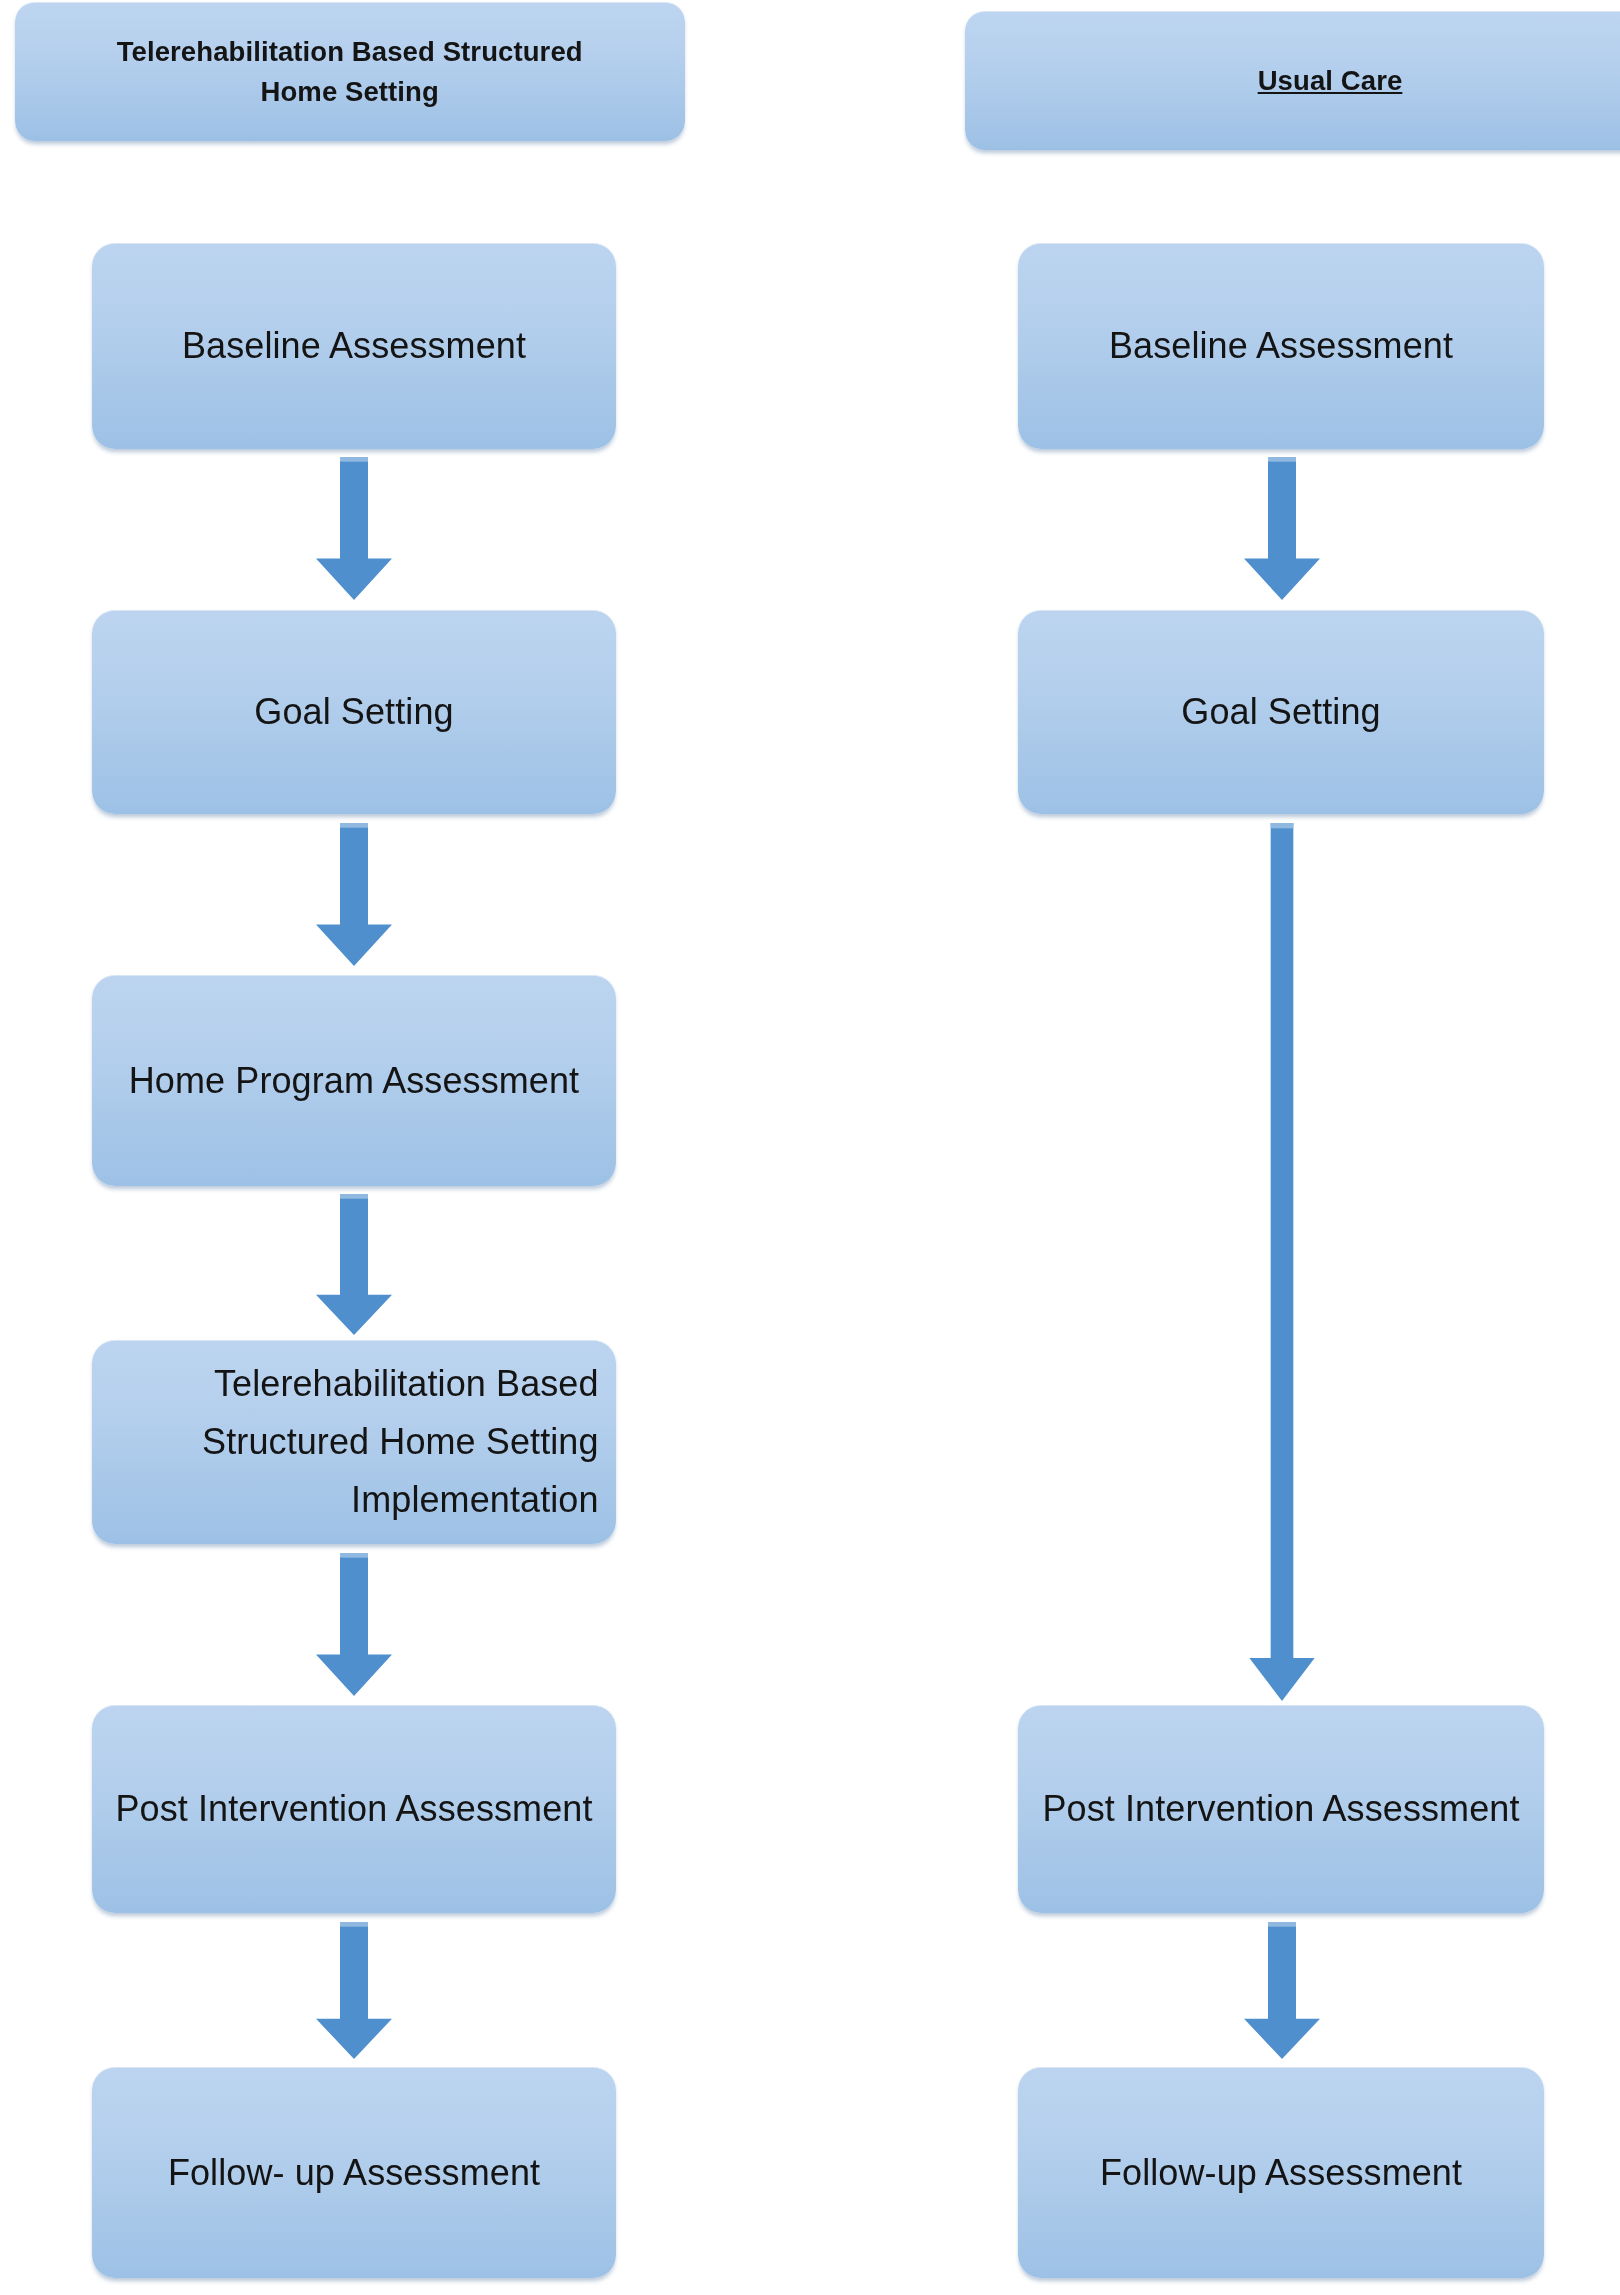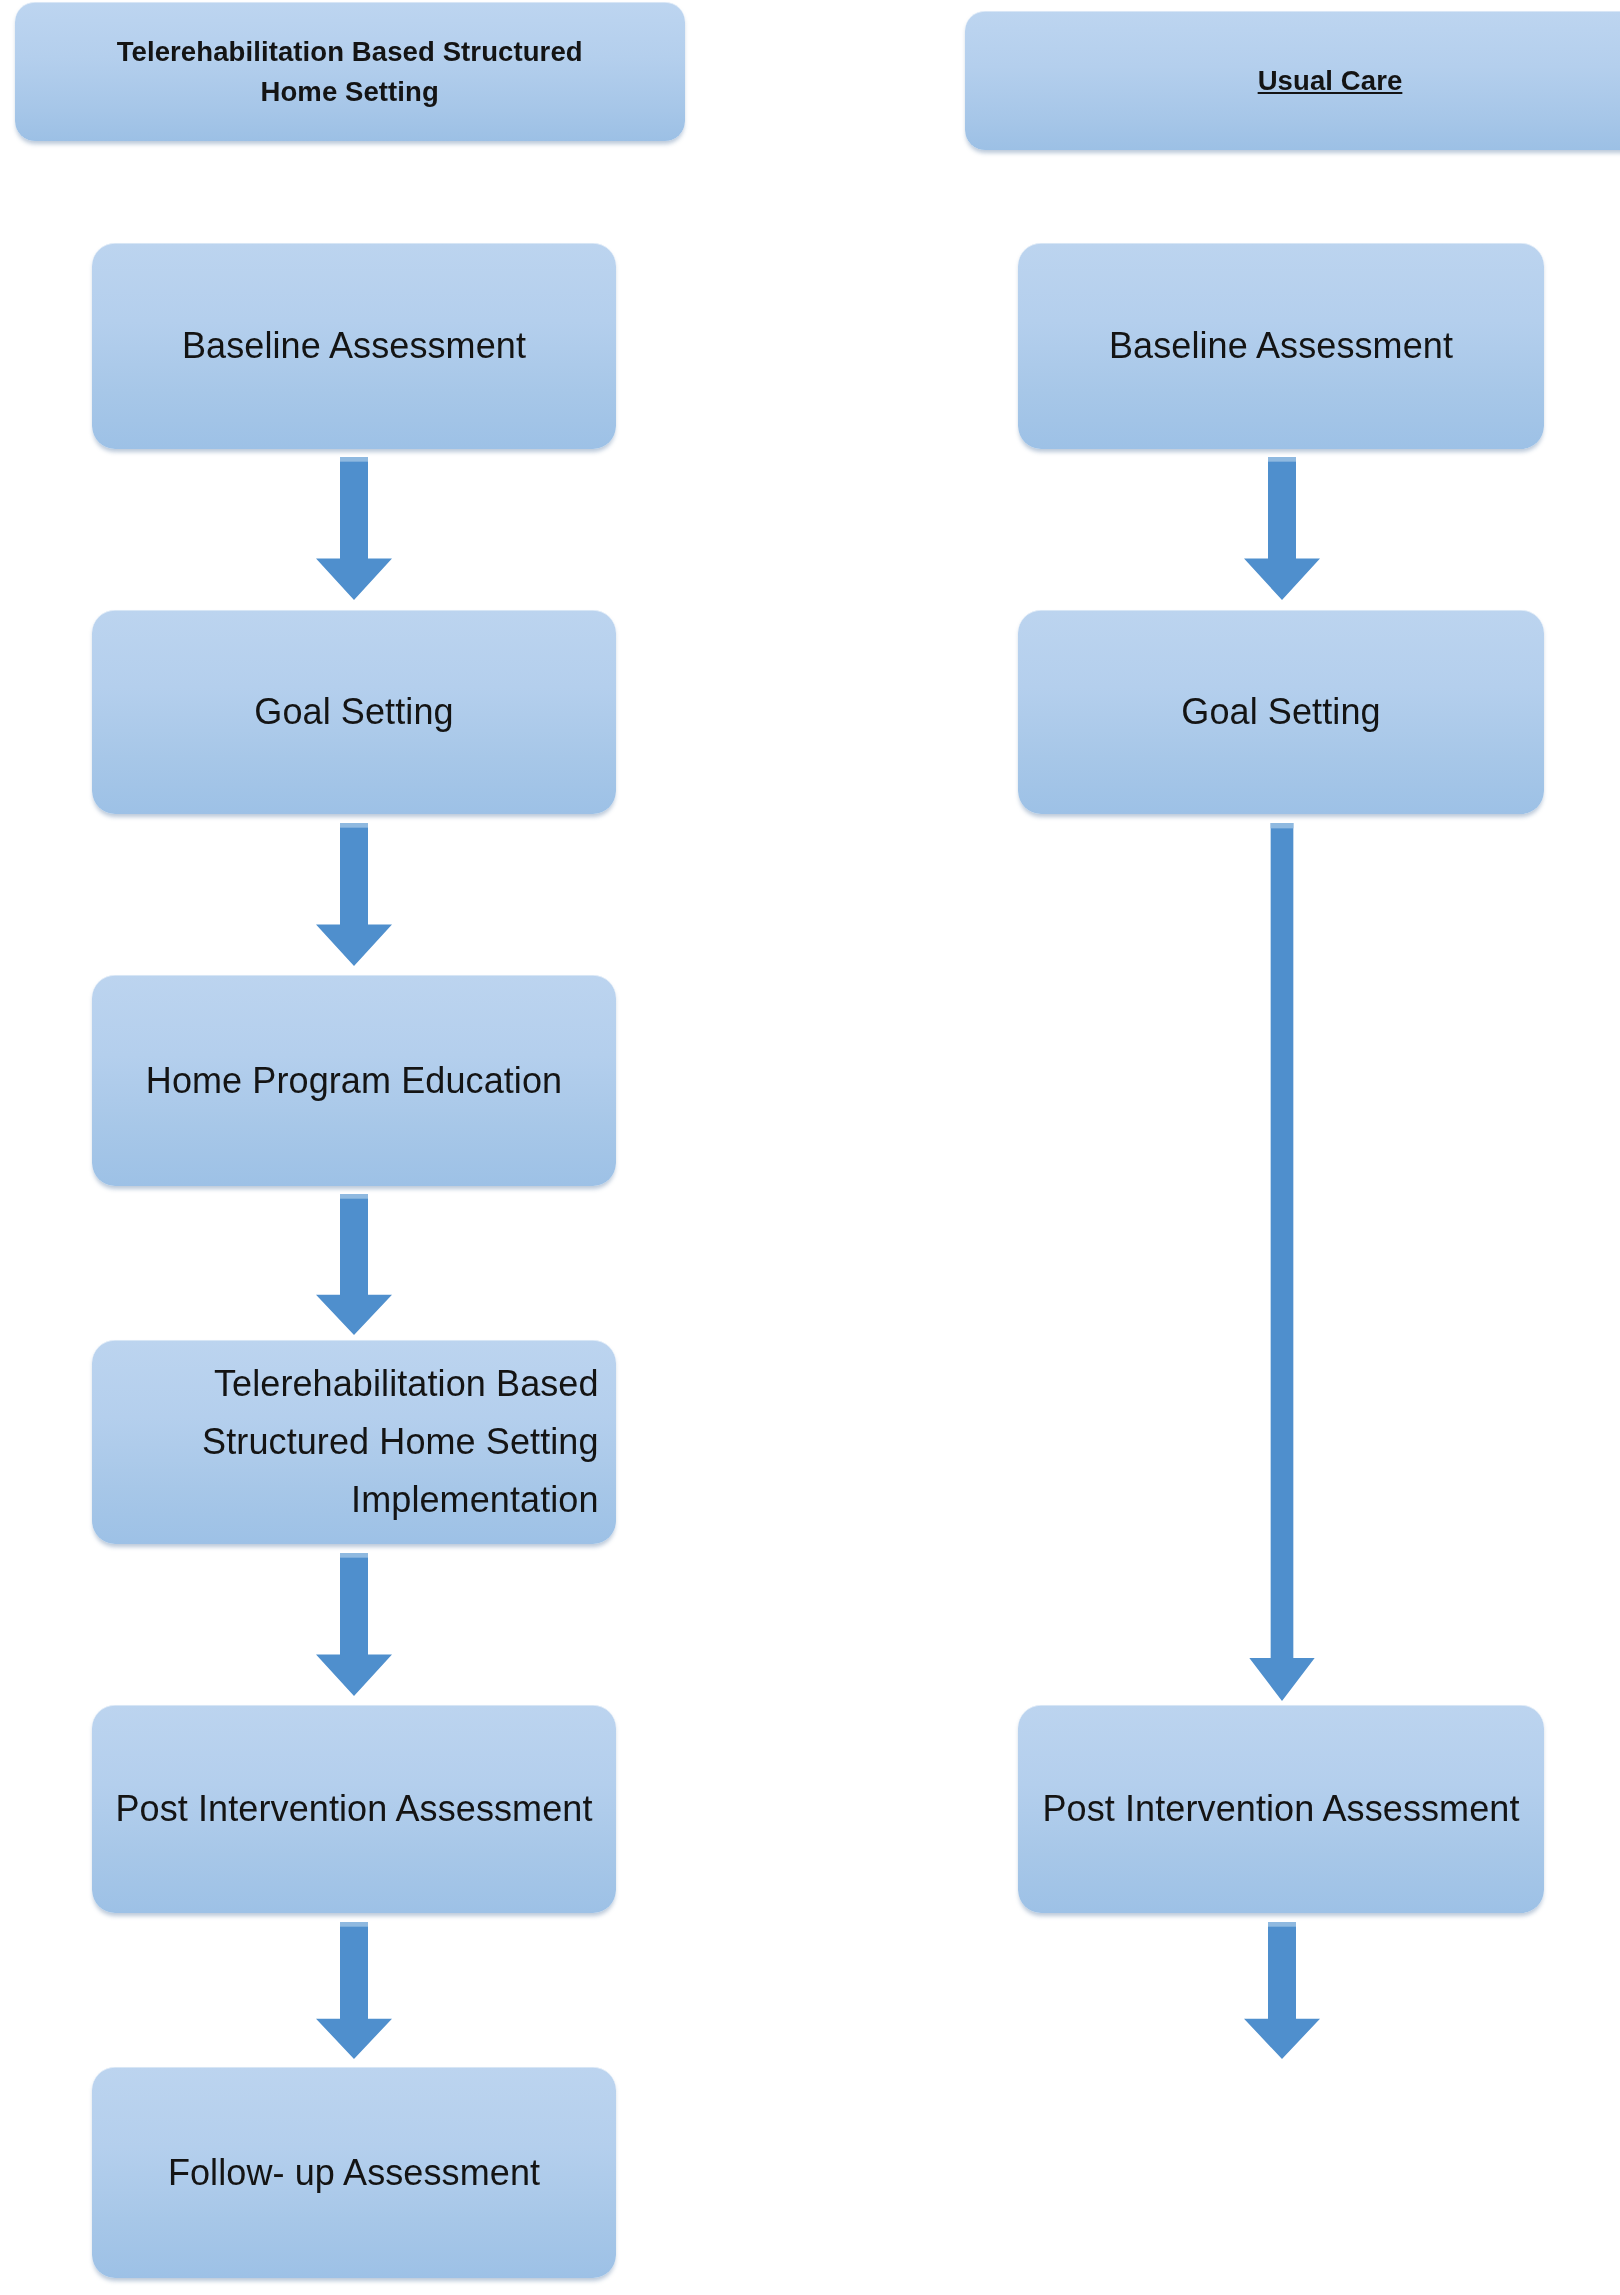--- a/index.html
+++ b/index.html
@@ -91,21 +91,21 @@
   </div>
 
   <div class="arrow" style="left:316px; top:823px; width:76px; height:143px;">
     <svg viewBox="0 0 114 214" preserveAspectRatio="none" aria-hidden="true">
       <polygon class="shaft" points="36,0 78,0 78,152 114,152 57,214 0,152 36,152"></polygon>
       <rect class="hl" x="36" y="0" width="42" height="7"></rect>
     </svg>
   </div>
 
   <div class="node process" style="left:92px; top:975px; width:524px; height:211px;">
-    <span class="label">Home Program Education</span>
+    <span class="label">Home Program Assessment</span>
   </div>
 
   <div class="arrow" style="left:316px; top:1194px; width:76px; height:141px;">
     <svg viewBox="0 0 114 210" preserveAspectRatio="none" aria-hidden="true">
       <polygon class="shaft" points="36,0 78,0 78,150 114,150 57,210 0,150 36,150"></polygon>
       <rect class="hl" x="36" y="0" width="42" height="7"></rect>
     </svg>
   </div>
 
   <div class="node process multiline" style="left:92px; top:1340px; width:524px; height:204px;">
@@ -164,15 +164,18 @@
     <span class="label">Post Intervention Assessment</span>
   </div>
 
   <div class="arrow" style="left:1244px; top:1922px; width:76px; height:137px;">
     <svg viewBox="0 0 114 204" preserveAspectRatio="none" aria-hidden="true">
       <polygon class="shaft" points="36,0 78,0 78,144 114,144 57,204 0,144 36,144"></polygon>
       <rect class="hl" x="36" y="0" width="42" height="7"></rect>
     </svg>
   </div>
 
+  <div class="node process" style="left:1018px; top:2067px; width:526px; height:211px;">
+    <span class="label">Follow-up Assessment</span>
+  </div>
 
 </div>
 
 
 </body></html>

